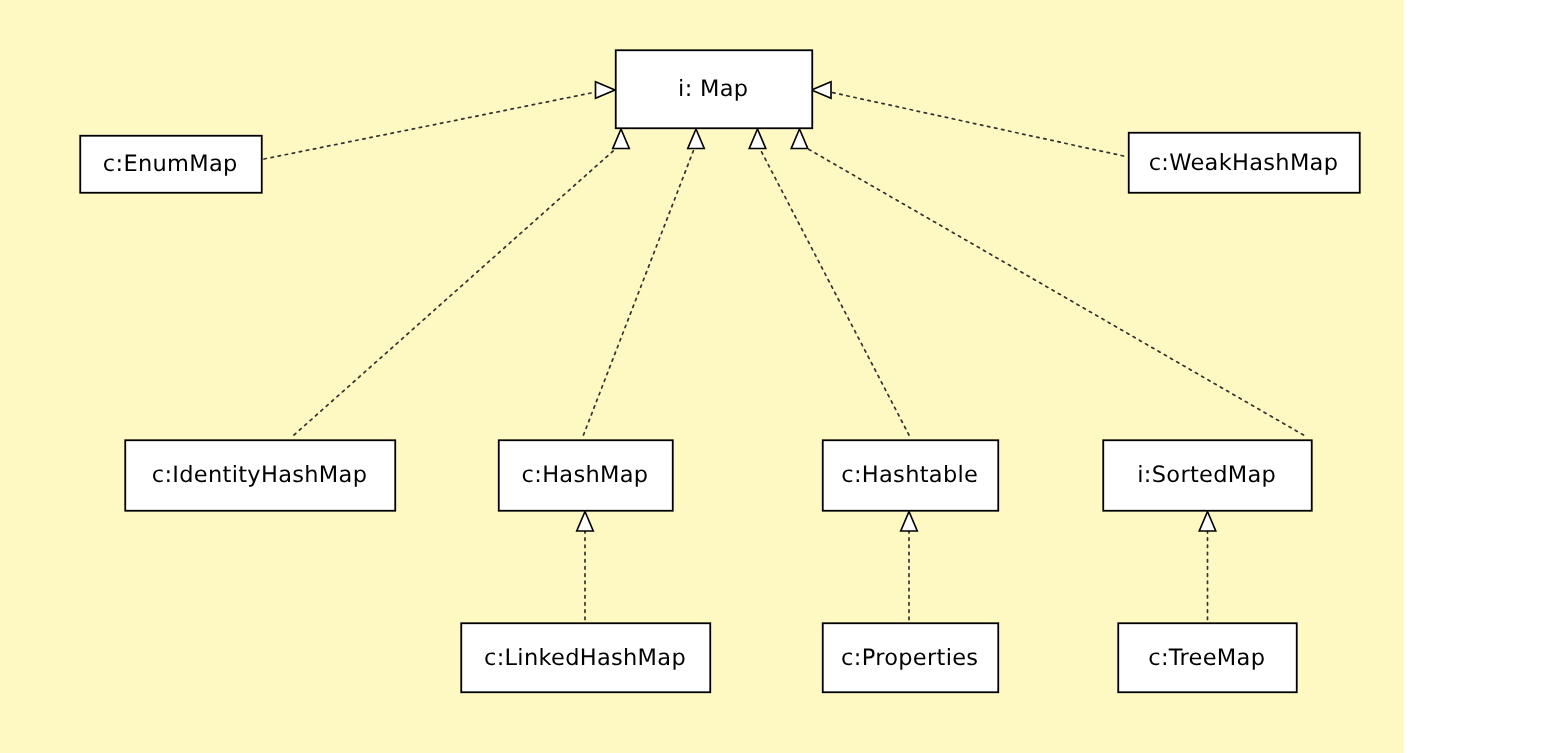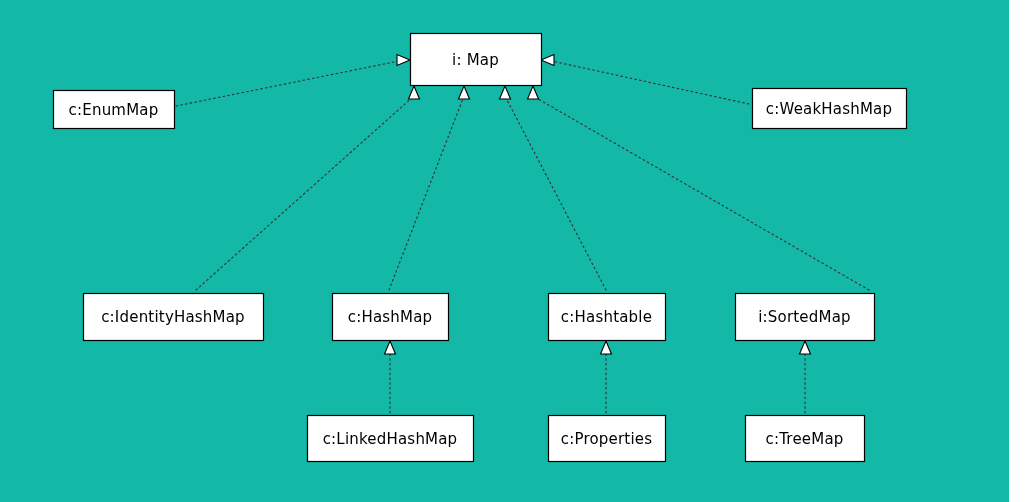--- a/index.html
+++ b/index.html
@@ -6,24 +6,25 @@
   html, body {
     margin: 0;
     padding: 0;
     background: #ffffff;
   }
   body {
     font-family: "DejaVu Sans", sans-serif;
   }
   #diagram-root {
     position: relative;
-    width: 1009px;
+    width: 924px;
     height: 502px;
-    background: #14b8a6;
+    background: #fef9c3;
     overflow: hidden;
+    padding-left: 12px;
   }
   #diagram-svg {
     position: absolute;
     left: 0;
     top: 0;
     width: 1036px;
     height: 502px;
   }
   .uml-box rect {
     fill: #ffffff;

